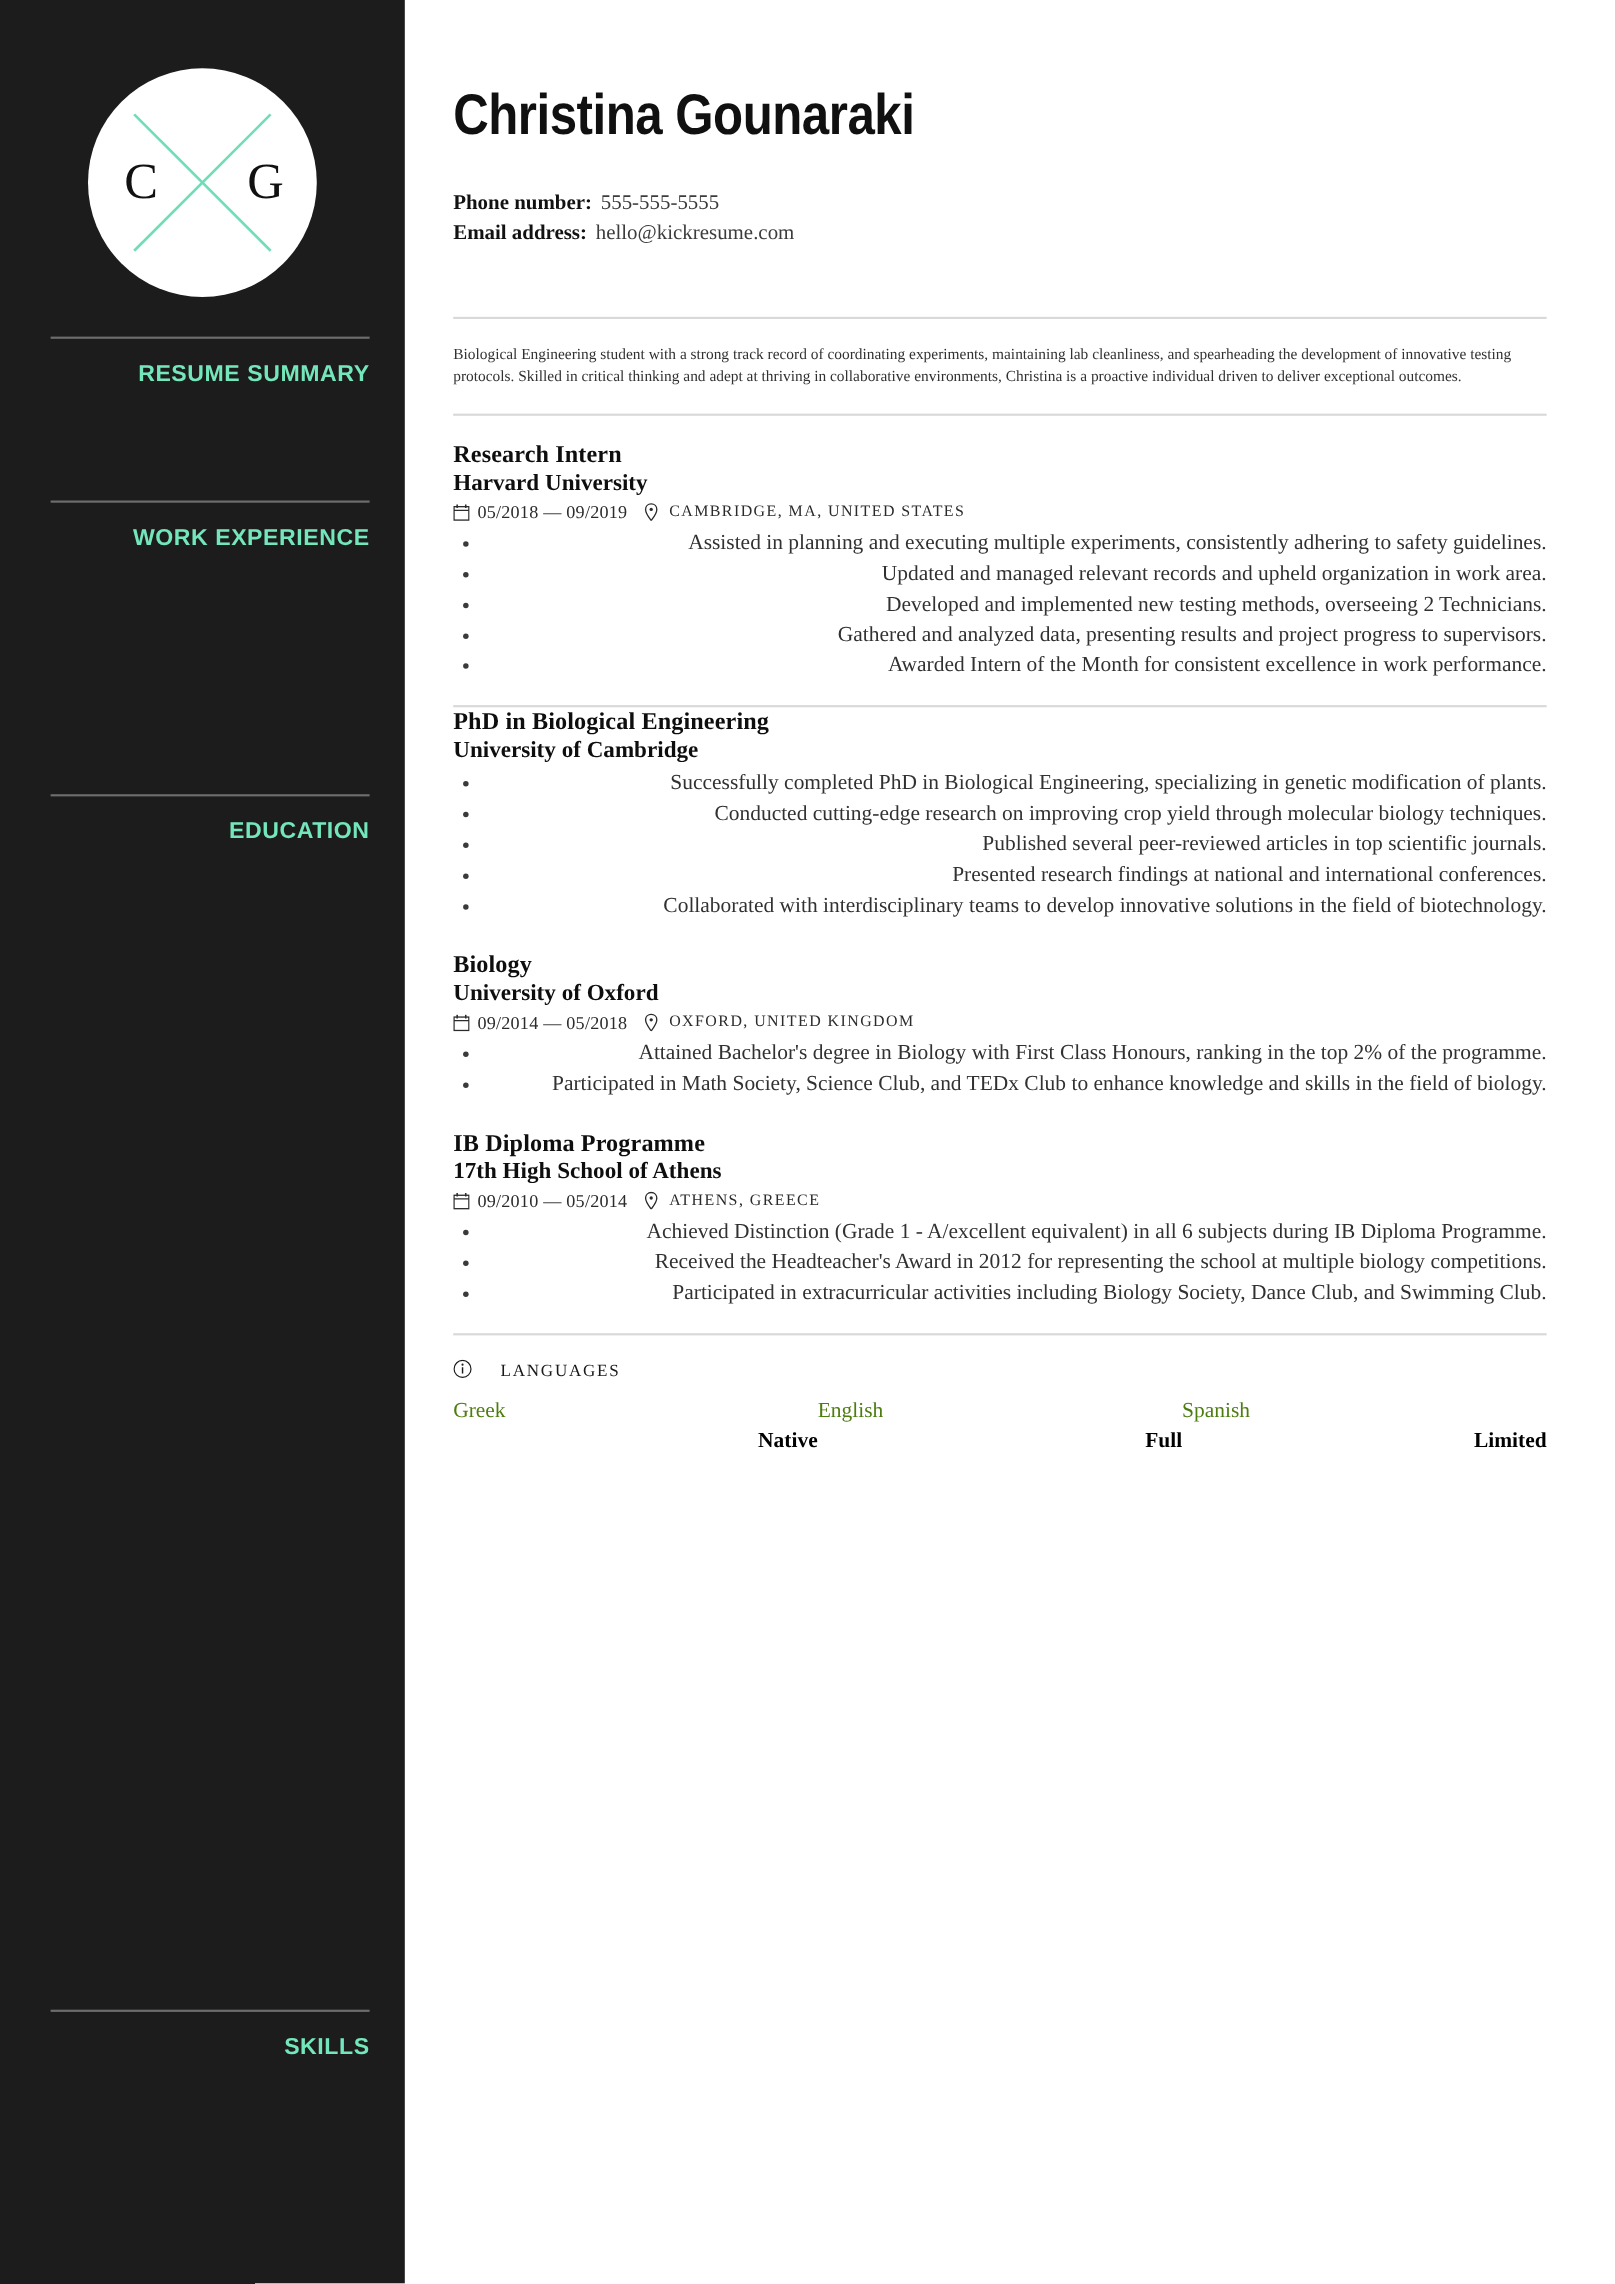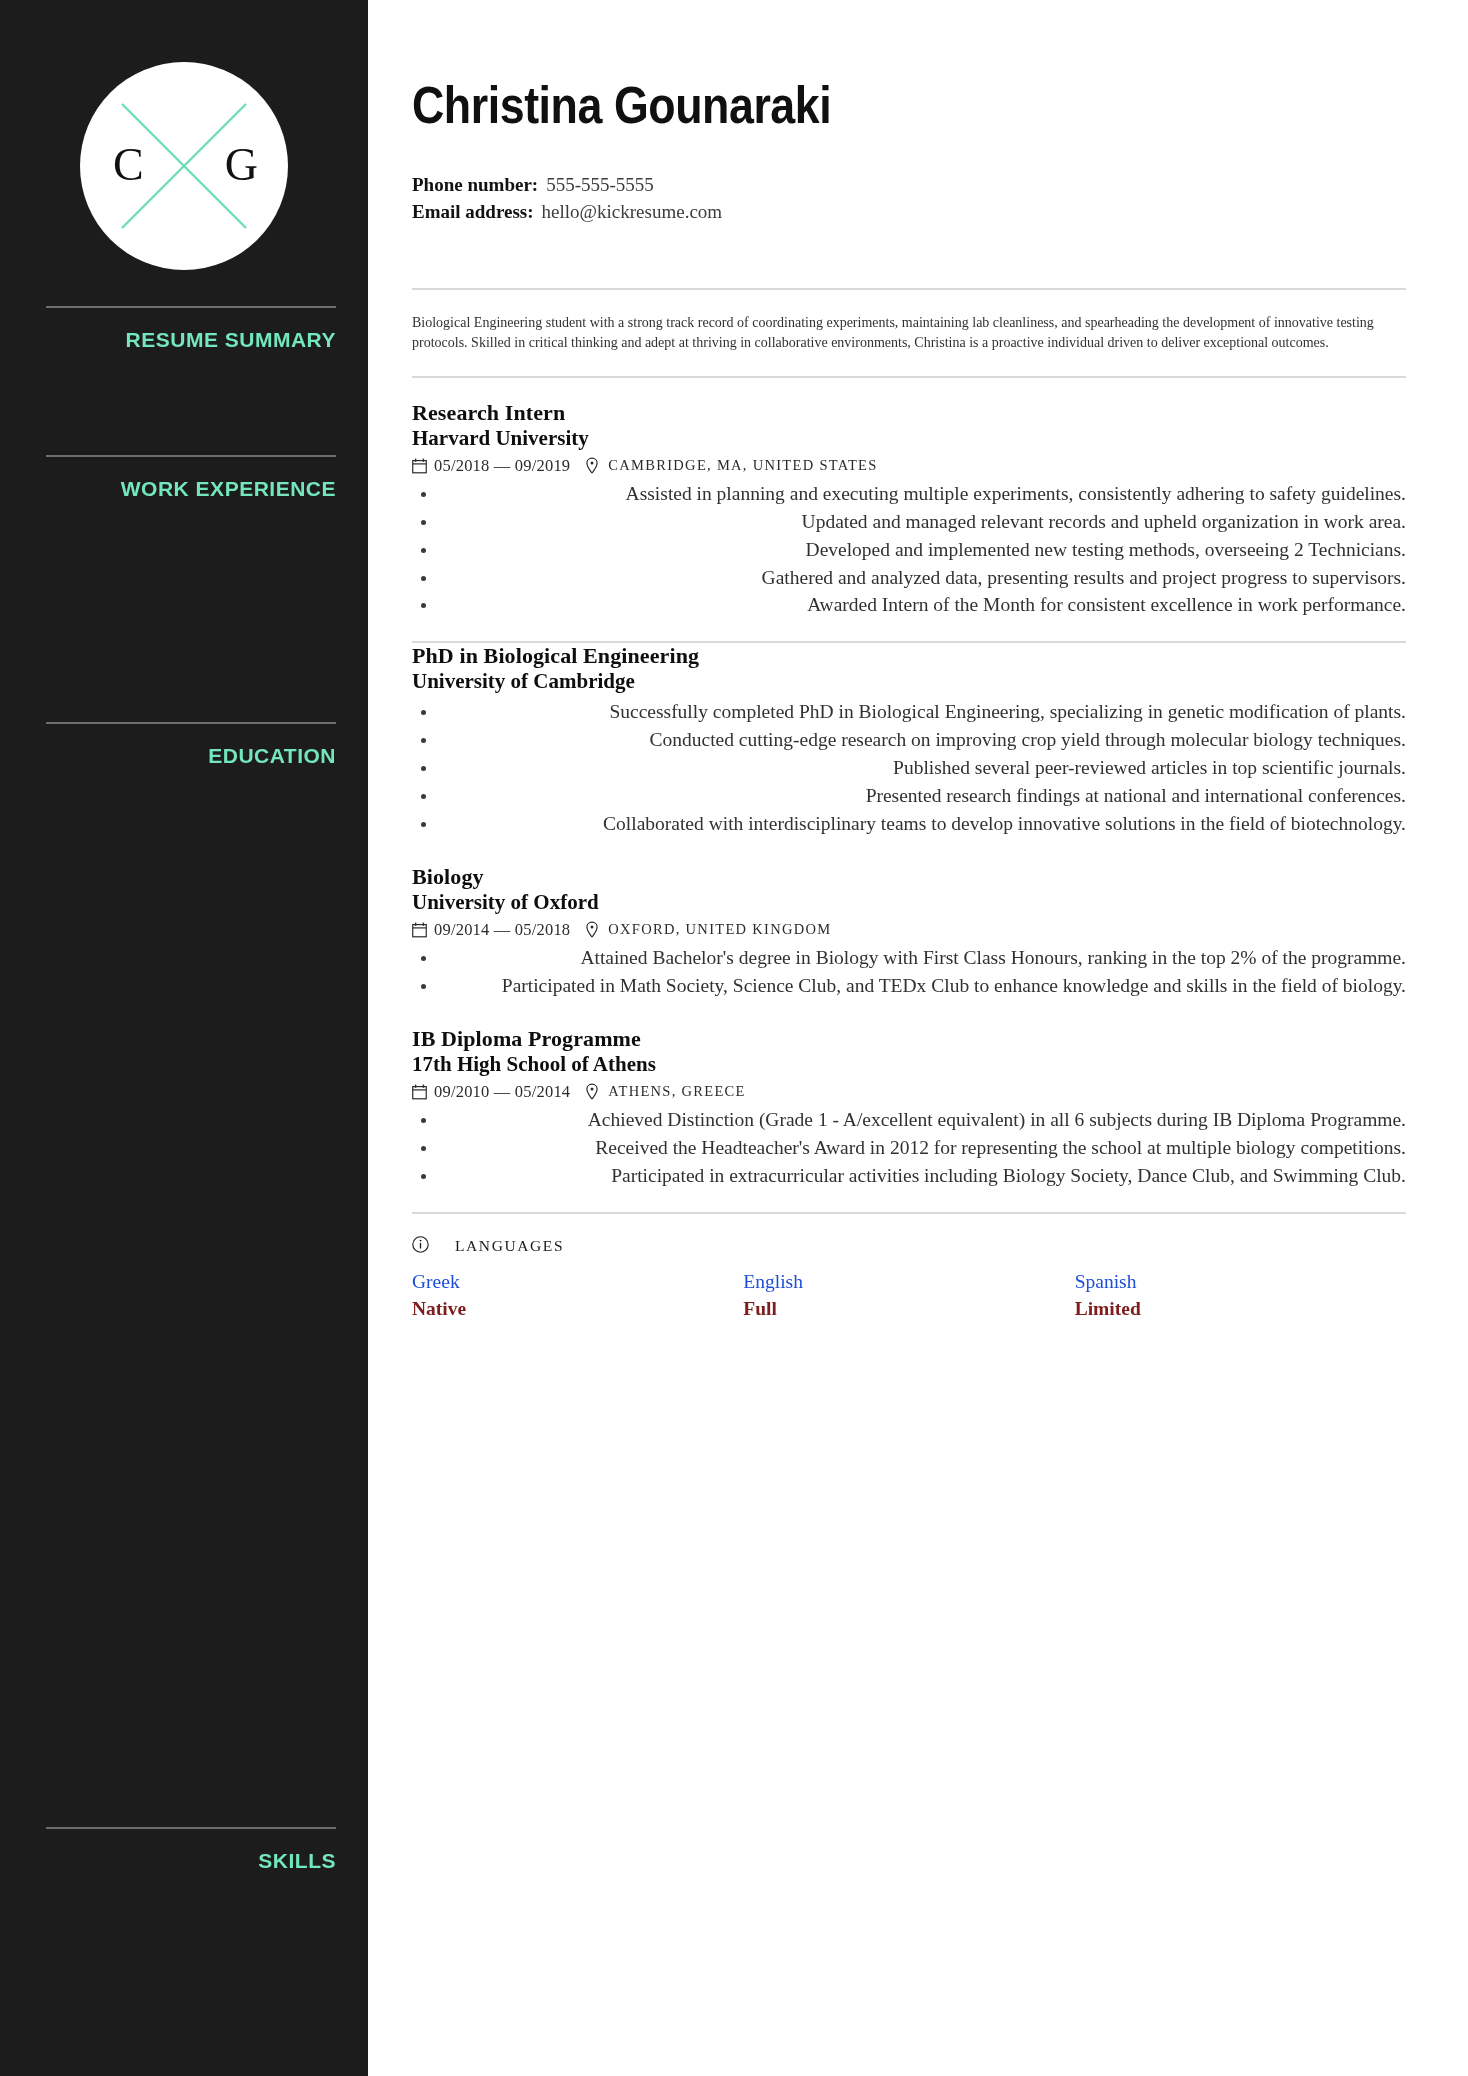--- a/index.html
+++ b/index.html
@@ -240,28 +240,29 @@
   }
 
   .lang-grid {
     display: grid;
     grid-template-columns: 1fr 1fr 1fr;
     column-gap: 0;
     row-gap: 0;
   }
   .lang-name {
     font-size: 19.5px;
-    color: #1d4ed8;
+    color: #4d7c0f;
     line-height: 1.42;
   }
   .lang-level {
     font-size: 19.5px;
-    color: #7f1d1d;
+    color: #000000;
     font-weight: bold;
     line-height: 1.42;
+    text-align: right;
   }
 </style>
 </head>
 <body>
 
 <div class="resume">
 
   <aside class="sidebar">
 
     <div class="logo-wrap">

